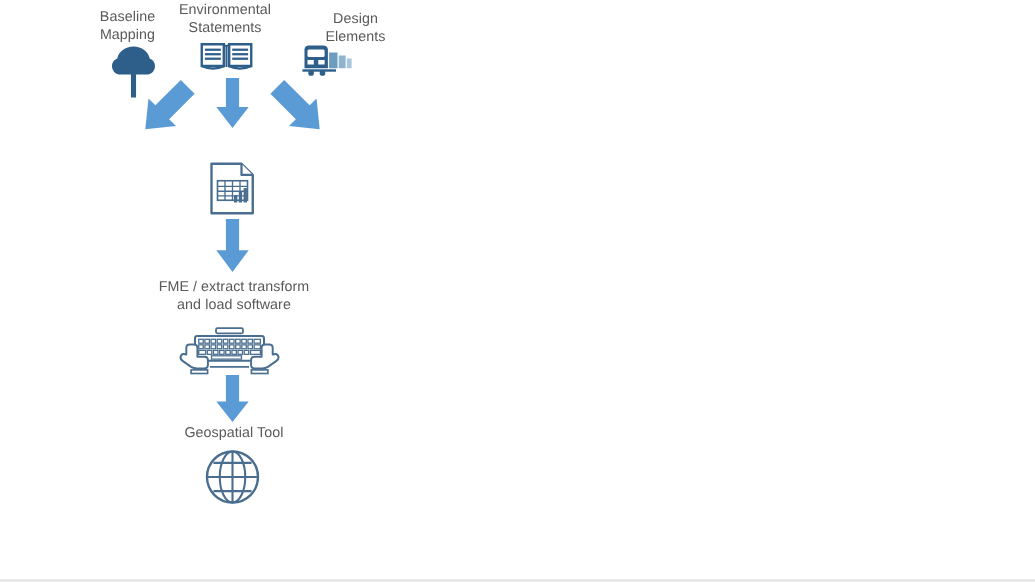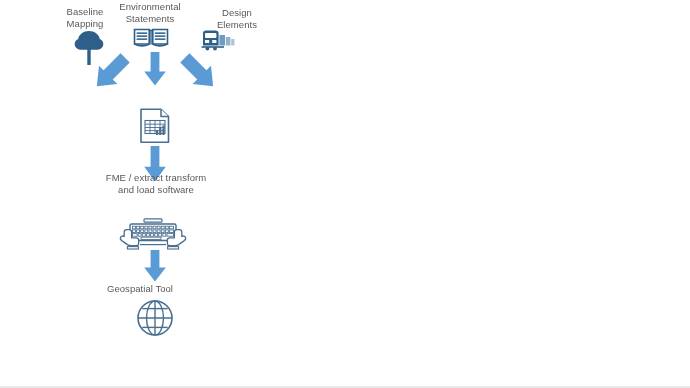--- a/index.html
+++ b/index.html
@@ -160,21 +160,21 @@
       <rect x="23.4" y="17.4" width="2.2" height="9.6" fill="#4A6E8F"></rect>
     </svg>
   </div>
 
   <div class="arrow-box" style="left:143px; top:146px; width:24px; height:36px;">
     <svg width="24" height="36" viewBox="0 0 24 36">
       <path d="M7.6 0 L16.4 0 L16.4 20.8 L22.8 20.8 L12 35.4 L1.2 20.8 L7.6 20.8 Z" fill="#5B9BD5"></path>
     </svg>
   </div>
 
-  <div class="label" style="left:92px; top:172px; width:128px;text-align:center;">FME / extract transform
+  <div class="label" style="left:92px; top:186px; width:128px;text-align:center;">FME / extract transform
 and load software</div>
 
   <div class="icon-box" style="left:113px; top:218px; width:80px; height:32px;">
     <svg width="80" height="32" viewBox="0 0 80 32">
 
       <rect x="31" y="0.8" width="18" height="3.4" rx="1" fill="none" stroke="#4A6E8F" stroke-width="1.2"></rect>
 
       <rect x="17" y="6" width="46" height="16.5" rx="1.6" fill="none" stroke="#4A6E8F" stroke-width="1.4"></rect>
 
       <g fill="none" stroke="#4A6E8F" stroke-width="0.85">
@@ -251,21 +251,21 @@
       <line x1="27" y1="26.6" x2="53" y2="26.6" stroke="#4A6E8F" stroke-width="1.2"></line>
     </svg>
   </div>
 
   <div class="arrow-box" style="left:143px; top:250px; width:24px; height:32px;">
     <svg width="24" height="32" viewBox="0 0 24 32">
       <path d="M7.6 0 L16.4 0 L16.4 17.6 L22.8 17.6 L12 31.4 L1.2 17.6 L7.6 17.6 Z" fill="#5B9BD5"></path>
     </svg>
   </div>
 
-  <div class="label" style="left:89px; top:283px; width:102px;">Geospatial Tool</div>
+  <div class="label" style="left:105px; top:283px; width:102px;">Geospatial Tool</div>
 
   <div class="icon-box" style="left:136px; top:299px; width:38px; height:38px;">
     <svg width="38" height="38" viewBox="0 0 38 38">
       <circle cx="19" cy="19" r="17" fill="none" stroke="#4A6E8F" stroke-width="1.6"></circle>
 
       <ellipse cx="19" cy="19" rx="8.5" ry="17" fill="none" stroke="#4A6E8F" stroke-width="1.4"></ellipse>
       <line x1="19" y1="2" x2="19" y2="36" stroke="#4A6E8F" stroke-width="1.4"></line>
 
       <line x1="2" y1="19" x2="36" y2="19" stroke="#4A6E8F" stroke-width="1.4"></line>
       <line x1="6.3" y1="9.6" x2="31.7" y2="9.6" stroke="#4A6E8F" stroke-width="1.4"></line>

